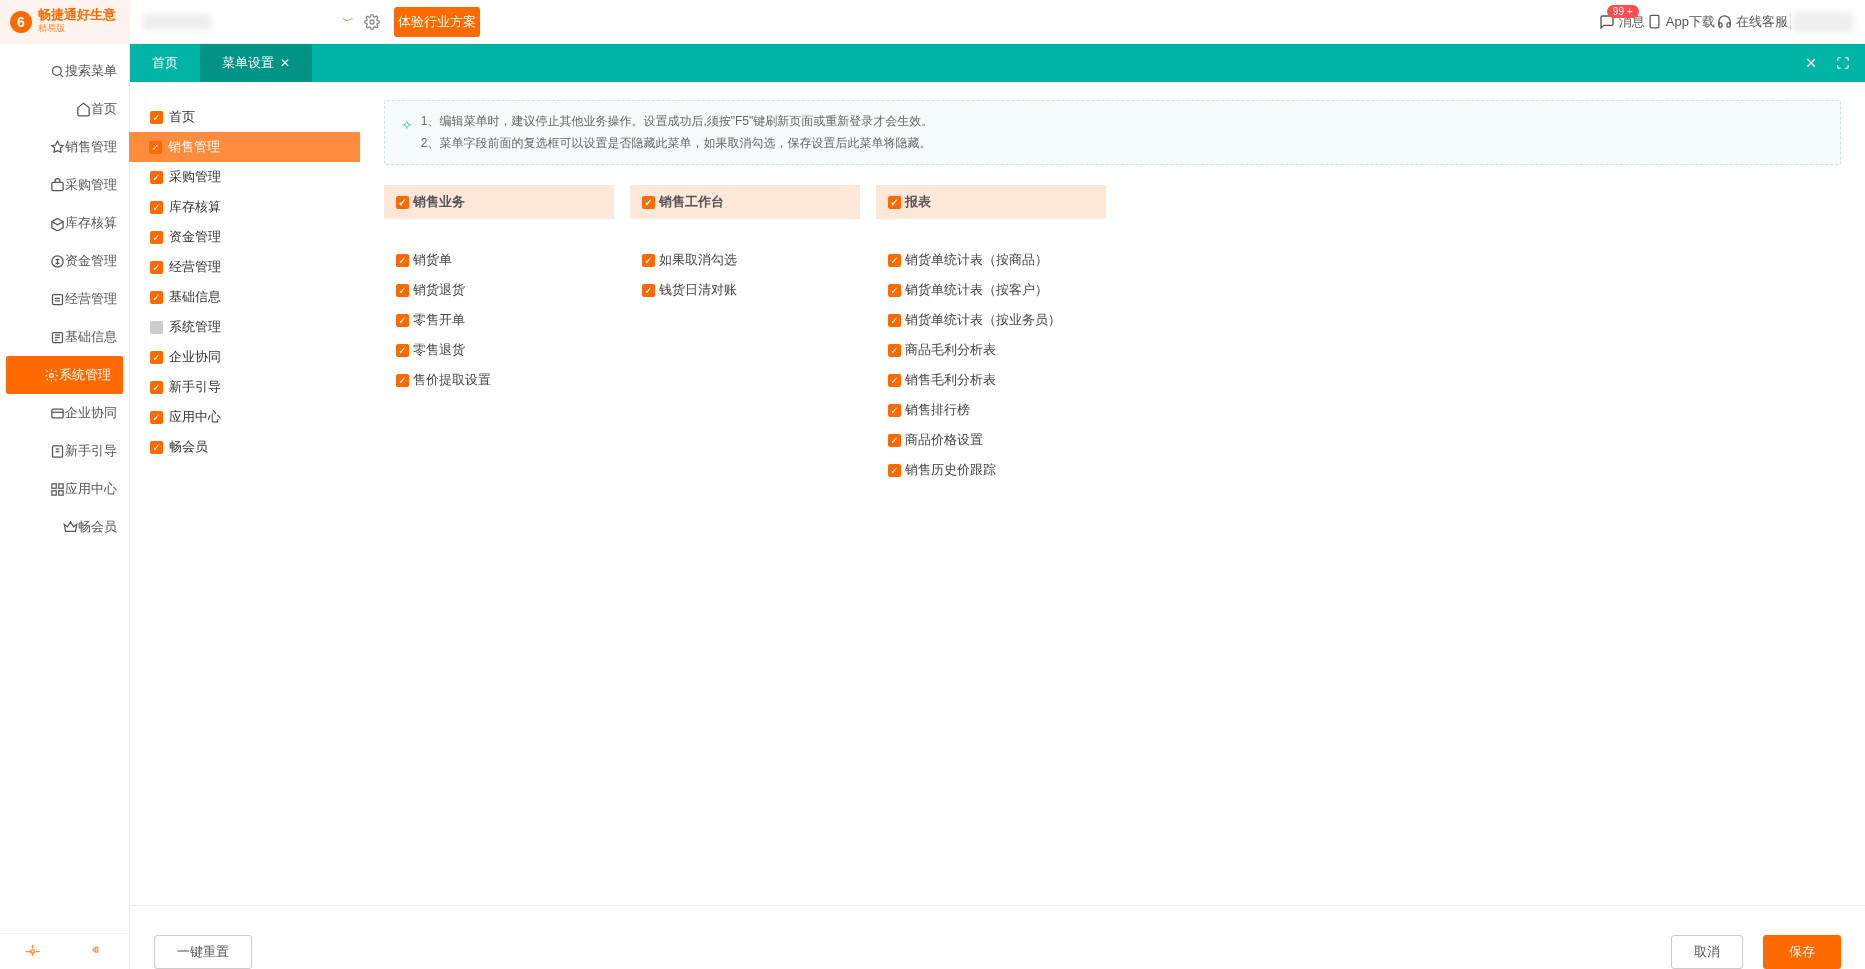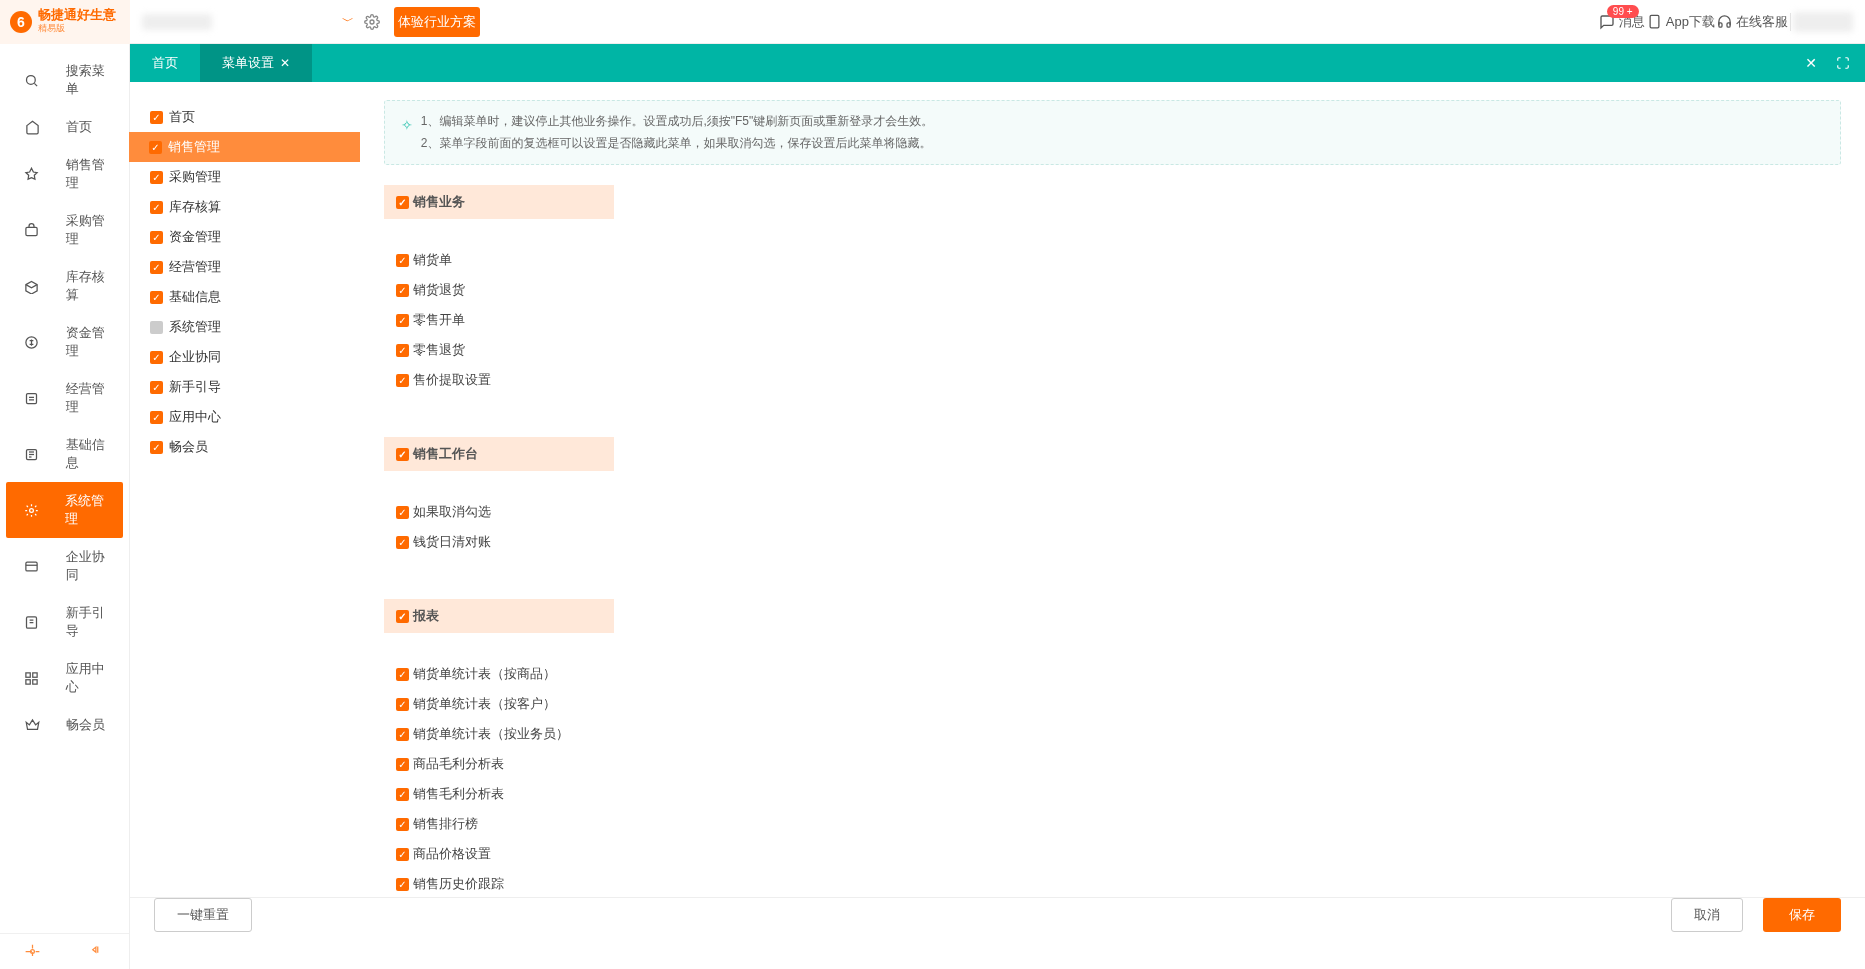--- a/index.html
+++ b/index.html
@@ -23,21 +23,21 @@
 .badge { position: absolute; top: -8px; left: 8px; background: #ff4d4f; color: #fff; font-size: 10px; padding: 1px 6px; border-radius: 8px; }
 .avatar-blur { width: 60px; height: 20px; background: #eee; filter: blur(3px); border-radius: 3px; }
 .divider-v { width:1px; height:18px; background:#e0e0e0; }
 
 
 .main-row { flex: 1; display: flex; min-height: 0; }
 
 
 .sidebar { width: 130px; background: #fff; border-right: 1px solid #eee; display: flex; flex-direction: column; }
 .sidebar-list { flex: 1; padding-top: 8px; }
-.sb-item { display: flex; align-items: center; gap: 26px; padding: 10px 12px 10px 24px; color: #555; font-size: 13px; cursor:pointer; }
+.sb-item { display: flex; align-items: center; gap: 0; padding: 10px 12px 10px 24px; color: #555; font-size: 13px; cursor:pointer;justify-content:flex-end; }
 .sb-item.active { background: #ff6a00; color: #fff; border-radius: 2px; margin: 0 6px; padding-left: 18px; }
 .sb-icon { width: 16px; height: 16px; display:inline-flex; align-items:center; justify-content:center; font-size:14px; }
 .sidebar-footer { display:flex; justify-content:space-around; padding:10px 0; border-top:1px solid #f0f0f0; }
 .sf-ico { color:#ff8c3c; cursor:pointer; font-size:15px; }
 
 
 .content { flex: 1; display: flex; flex-direction: column; background: #f7f7f7; min-width:0; }
 
 
 .tabbar { height: 38px; background: #00b5a5; display: flex; align-items: stretch; color: #fff; }
@@ -59,28 +59,28 @@
 .chk { width:13px; height:13px; background:#ff6a00; border-radius:2px; display:inline-flex; align-items:center; justify-content:center; color:#fff; font-size:10px; flex-shrink:0; }
 .chk::after { content:"✓"; }
 .chk.grey { background:#ccc; }
 .chk.grey::after { content:""; }
 .lvl1-item .chk { margin-right: 2px; }
 
 
 .cfg-area { flex:1; padding: 18px 24px 0 24px; display:flex; flex-direction:column; min-height:0; }
 .info-box { border:1px dashed #c9e8e4; background:#f4fbfa; border-radius:3px; padding:10px 16px; color:#666; font-size:12px; line-height:1.8; display:flex; gap:8px; }
 .info-icon { color:#3cc6b4; font-size:14px; margin-top:2px; }
-.groups-row { display:flex; gap:16px; margin-top:20px; align-items:flex-start;flex-direction:column; }
+.groups-row { display:flex; gap:16px; margin-top:20px; align-items:flex-start; }
 .group { width: 230px; }
 .group-header { background:#ffe8d9; padding:8px 12px; font-size:13px; font-weight:600; color:#555; display:flex; align-items:center; gap:4px; }
 .group-body { padding: 26px 12px; }
 .g-item { display:flex; align-items:center; gap:4px; padding:6px 0; font-size:13px; color:#444; cursor:pointer; }
 
 
-.page-footer { height:72px; display:flex; align-items:flex-start; padding:0 24px; border-top:1px solid #eee; background:#fff; }
+.page-footer { height:64px; display:flex; align-items:flex-end; padding:0 24px; border-top:1px solid #eee; background:#fff; }
 .btn-outline { background:#fff; border:1px solid #ccc; color:#555; padding:7px 22px; border-radius:3px; font-size:13px; cursor:pointer; }
 .btn-primary { background:#ff6a00; color:#fff; border:none; padding:7px 26px; border-radius:3px; font-size:13px; cursor:pointer; }
 .footer-spacer { flex:1; }
 .footer-right { display:flex; gap:20px; }
 
 svg { display:block; }
 </style>
 </head>
 <body>
 

